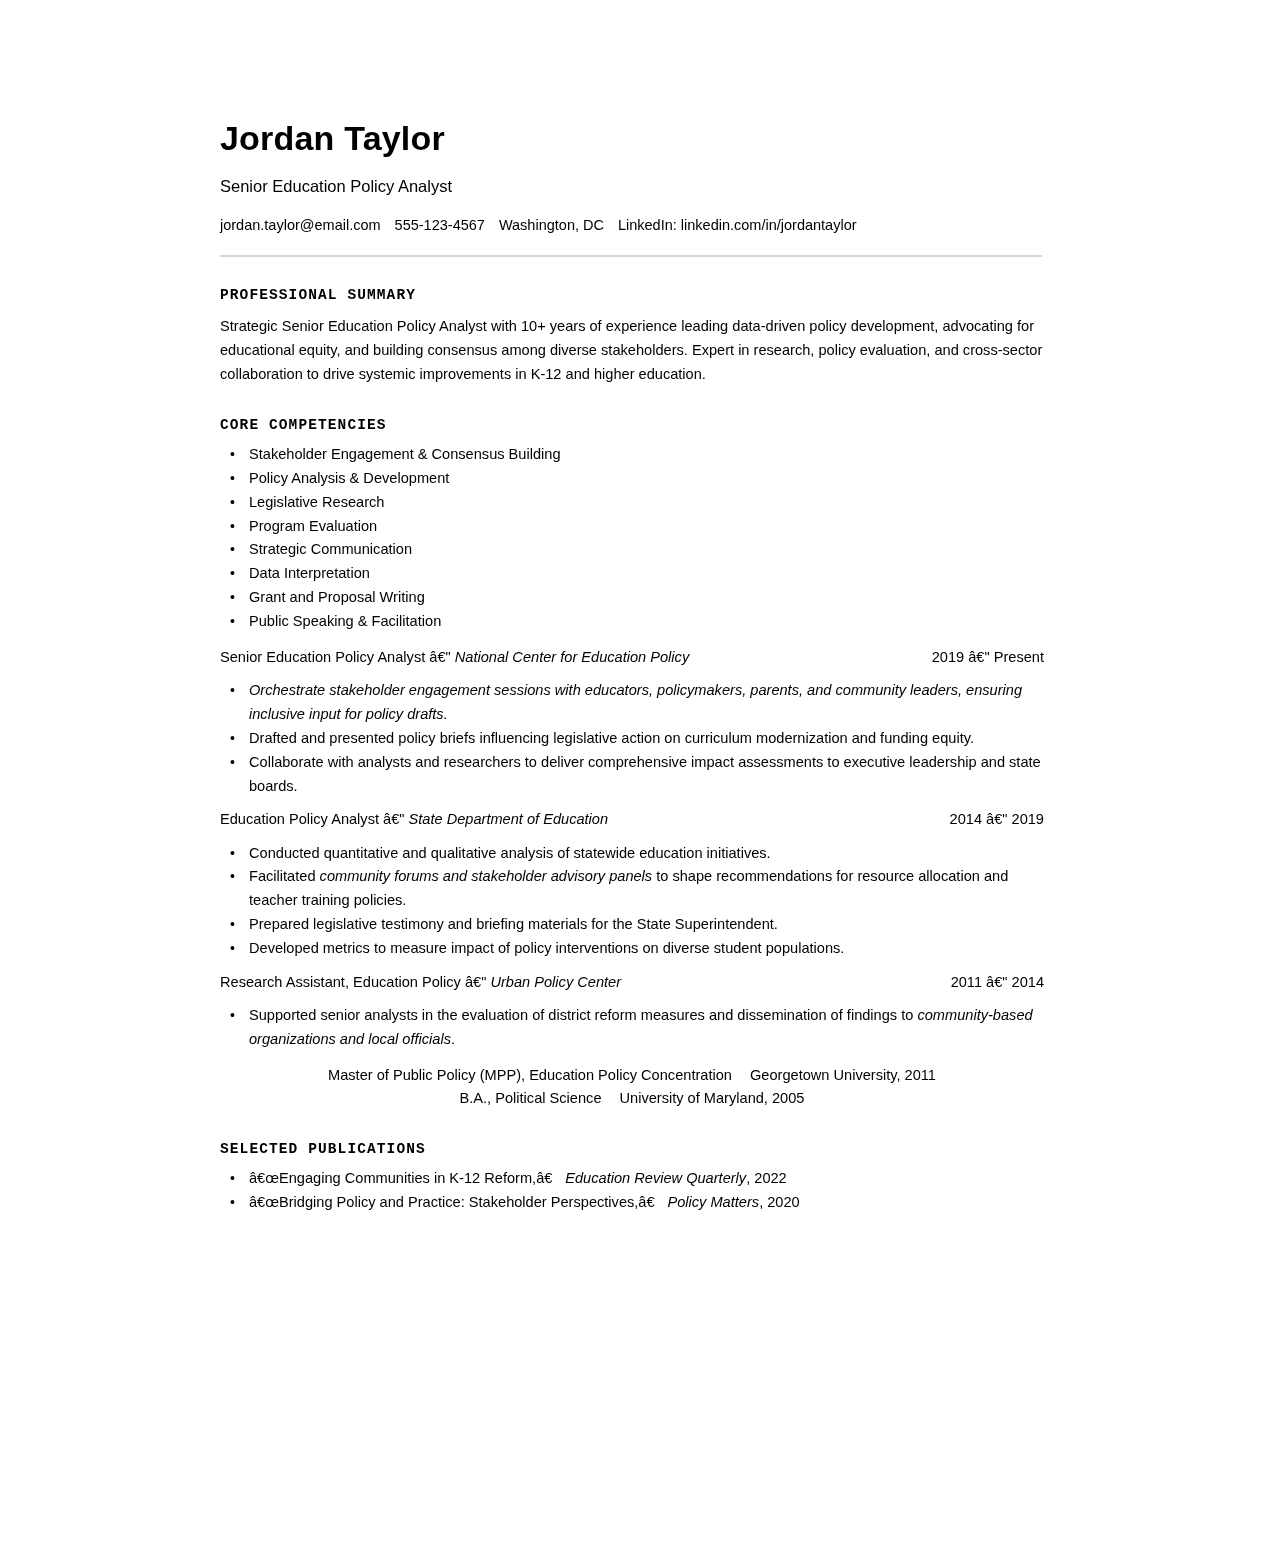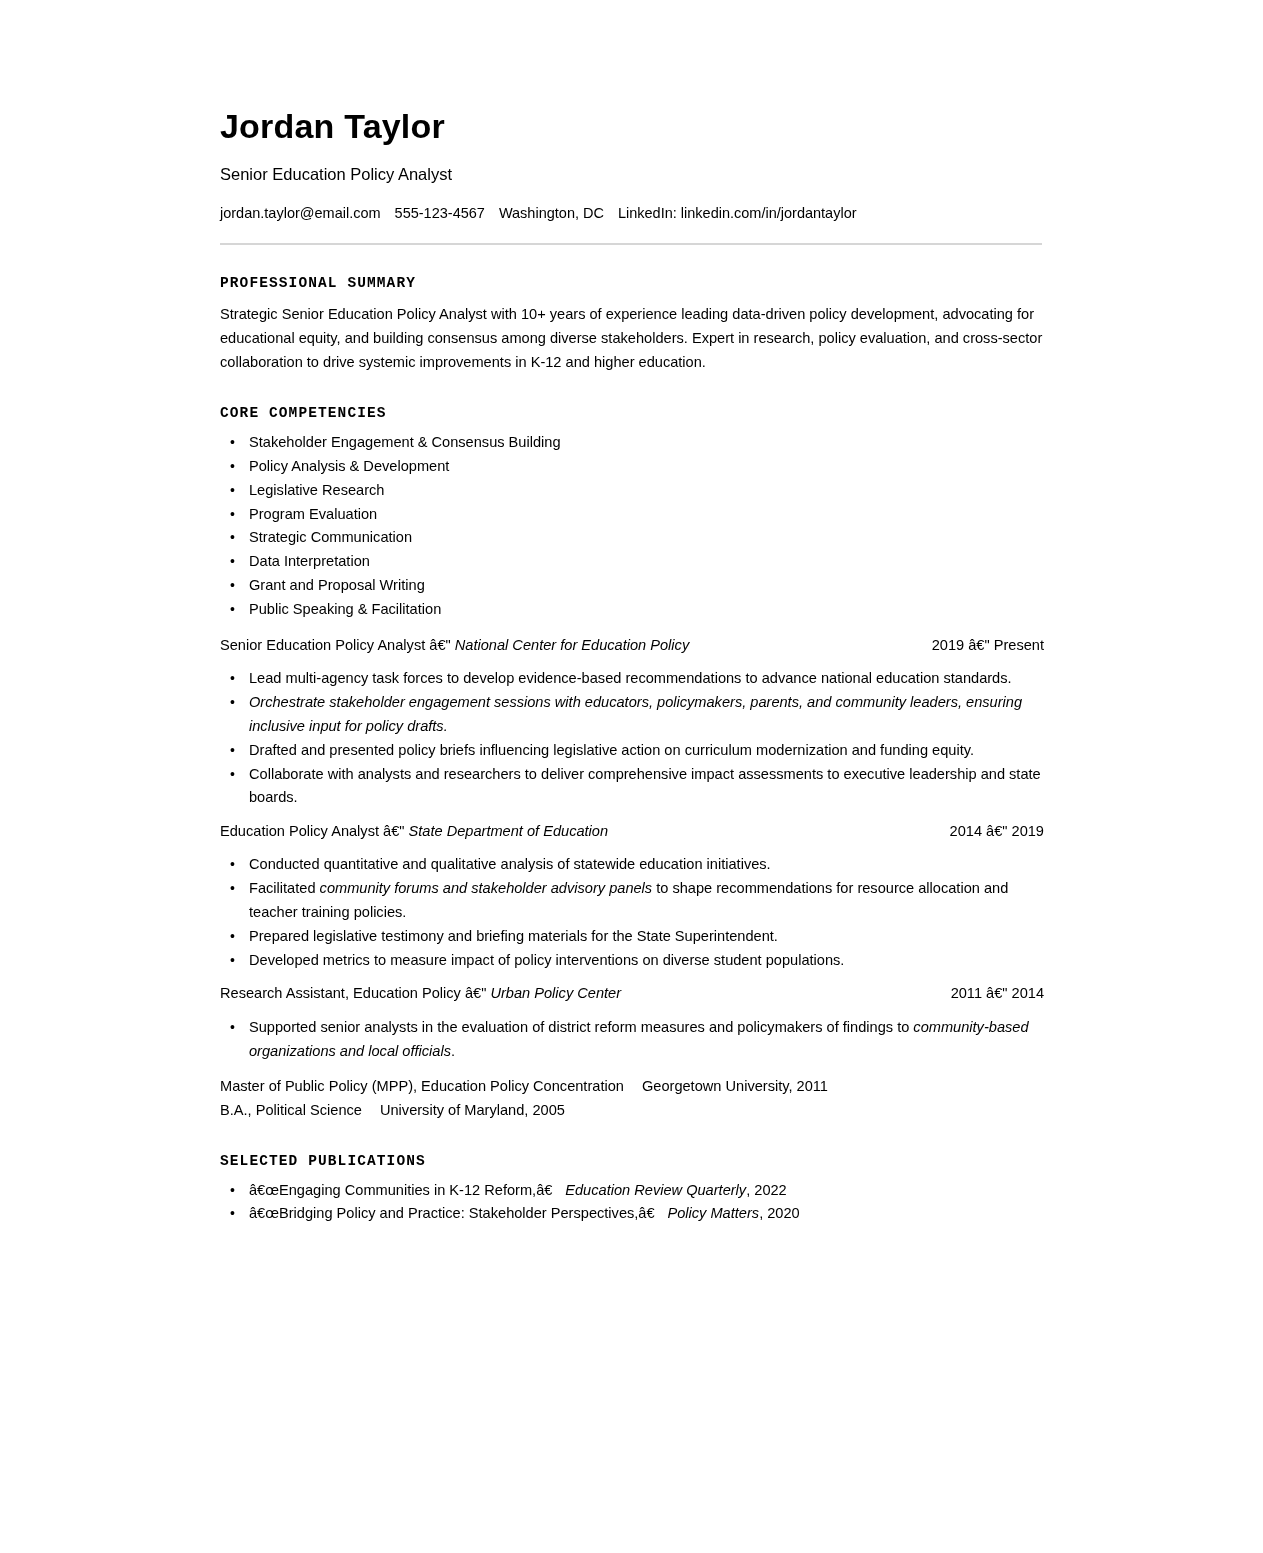--- a/index.html
+++ b/index.html
@@ -22,21 +22,21 @@
     left: 0;
     width: 1263px;
     height: 1553px;
     background: #ffffff;
   }
 
   
   .doc-clip {
     position: absolute;
     left: 0;
-    top: 4px;
+    top: 16px;
     width: 1058px;
     height: 1301px;
     overflow: hidden;
   }
 
   .doc {
     position: absolute;
     left: 220px;
     top: 0;
     width: 824px;
@@ -137,21 +137,21 @@
   .job-title-line { white-space: nowrap; }
   .job-dates { white-space: nowrap; padding-left: 18px; }
 
   .job-bullets { margin-top: 1px; }
   .job-bullets > li { margin-bottom: 0; }
 
   i, .ital { font-style: italic; }
 
   .edu-row {
     display: flex;
-    justify-content: flex-start;
+    justify-content: center;
     align-items: baseline;
     font-size: 14.6px;
     line-height: 1.62;
     color: #000;
   }
   .edu-row.first { margin-top: 12px; }
   .edu-left { white-space: nowrap; }
   .edu-right { white-space: nowrap; padding-left: 18px; }
 
   .pub-list { margin-top: 11px; }
@@ -192,21 +192,20 @@
         </ul>
       </div>
 
       <div class="section">
 
         <div class="job-header first">
           <div class="job-title-line"><span>Senior Education Policy Analyst â€" </span><i>National Center for Education Policy</i></div>
           <div class="job-dates">2019 â€" Present</div>
         </div>
         <ul class="bullets job-bullets">
-          <li><span>Lead multi-agency task forces to develop evidence-based recommendations to advance national education standards.</span><i></i><span></span></li>
           <li><span></span><i>Orchestrate stakeholder engagement sessions with educators, policymakers, parents, and community leaders, ensuring inclusive input for policy drafts.</i><span></span></li>
           <li><span>Drafted and presented policy briefs influencing legislative action on curriculum modernization and funding equity.</span><i></i><span></span></li>
           <li><span>Collaborate with analysts and researchers to deliver comprehensive impact assessments to executive leadership and state boards.</span><i></i><span></span></li>
         </ul>
 
         <div class="job-header">
           <div class="job-title-line"><span>Education Policy Analyst â€" </span><i>State Department of Education</i></div>
           <div class="job-dates">2014 â€" 2019</div>
         </div>
         <ul class="bullets job-bullets">
@@ -214,21 +213,21 @@
           <li><span>Facilitated </span><i>community forums and stakeholder advisory panels</i><span> to shape recommendations for resource allocation and teacher training policies.</span></li>
           <li><span>Prepared legislative testimony and briefing materials for the State Superintendent.</span><i></i><span></span></li>
           <li><span>Developed metrics to measure impact of policy interventions on diverse student populations.</span><i></i><span></span></li>
         </ul>
 
         <div class="job-header">
           <div class="job-title-line"><span>Research Assistant, Education Policy â€" </span><i>Urban Policy Center</i></div>
           <div class="job-dates">2011 â€" 2014</div>
         </div>
         <ul class="bullets job-bullets">
-          <li><span>Supported senior analysts in the evaluation of district reform measures and policymakers of findings to </span><i>community-based organizations and local officials</i><span>.</span></li>
+          <li><span>Supported senior analysts in the evaluation of district reform measures and dissemination of findings to </span><i>community-based organizations and local officials</i><span>.</span></li>
         </ul>
       </div>
 
       <div class="section">
         <div class="edu-row first">
           <div class="edu-left">Master of Public Policy (MPP), Education Policy Concentration</div>
           <div class="edu-right">Georgetown University, 2011</div>
         </div>
         <div class="edu-row">
           <div class="edu-left">B.A., Political Science</div>

